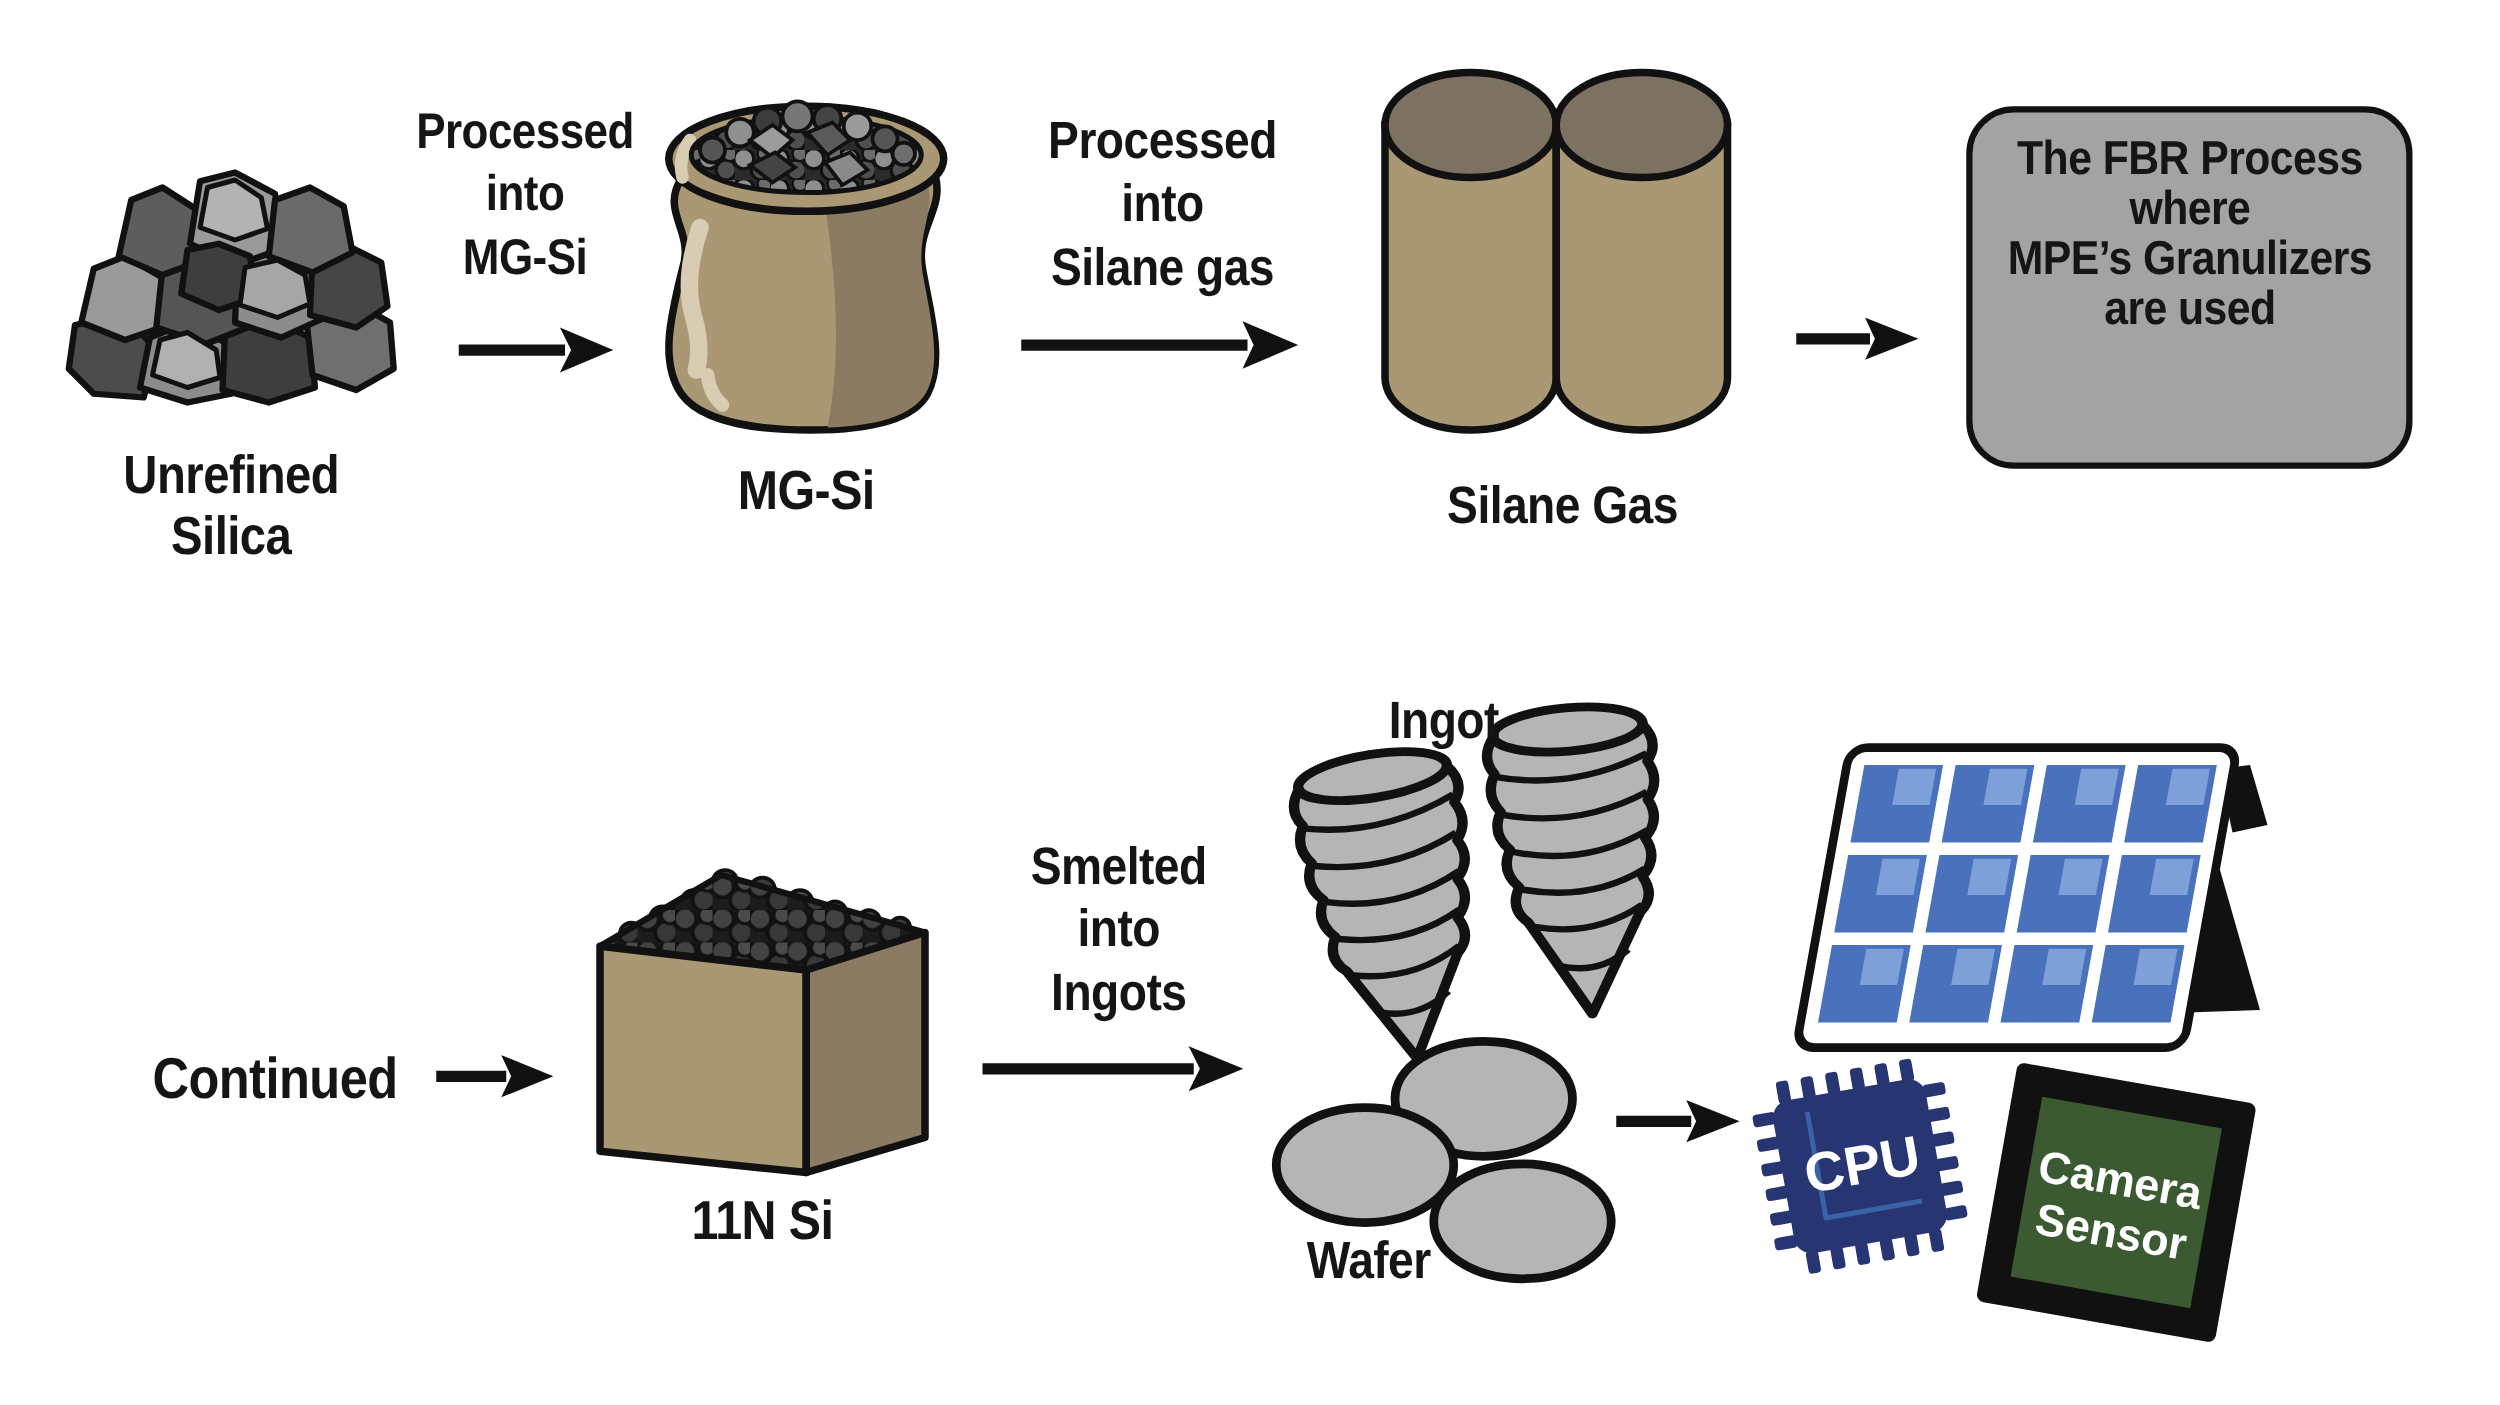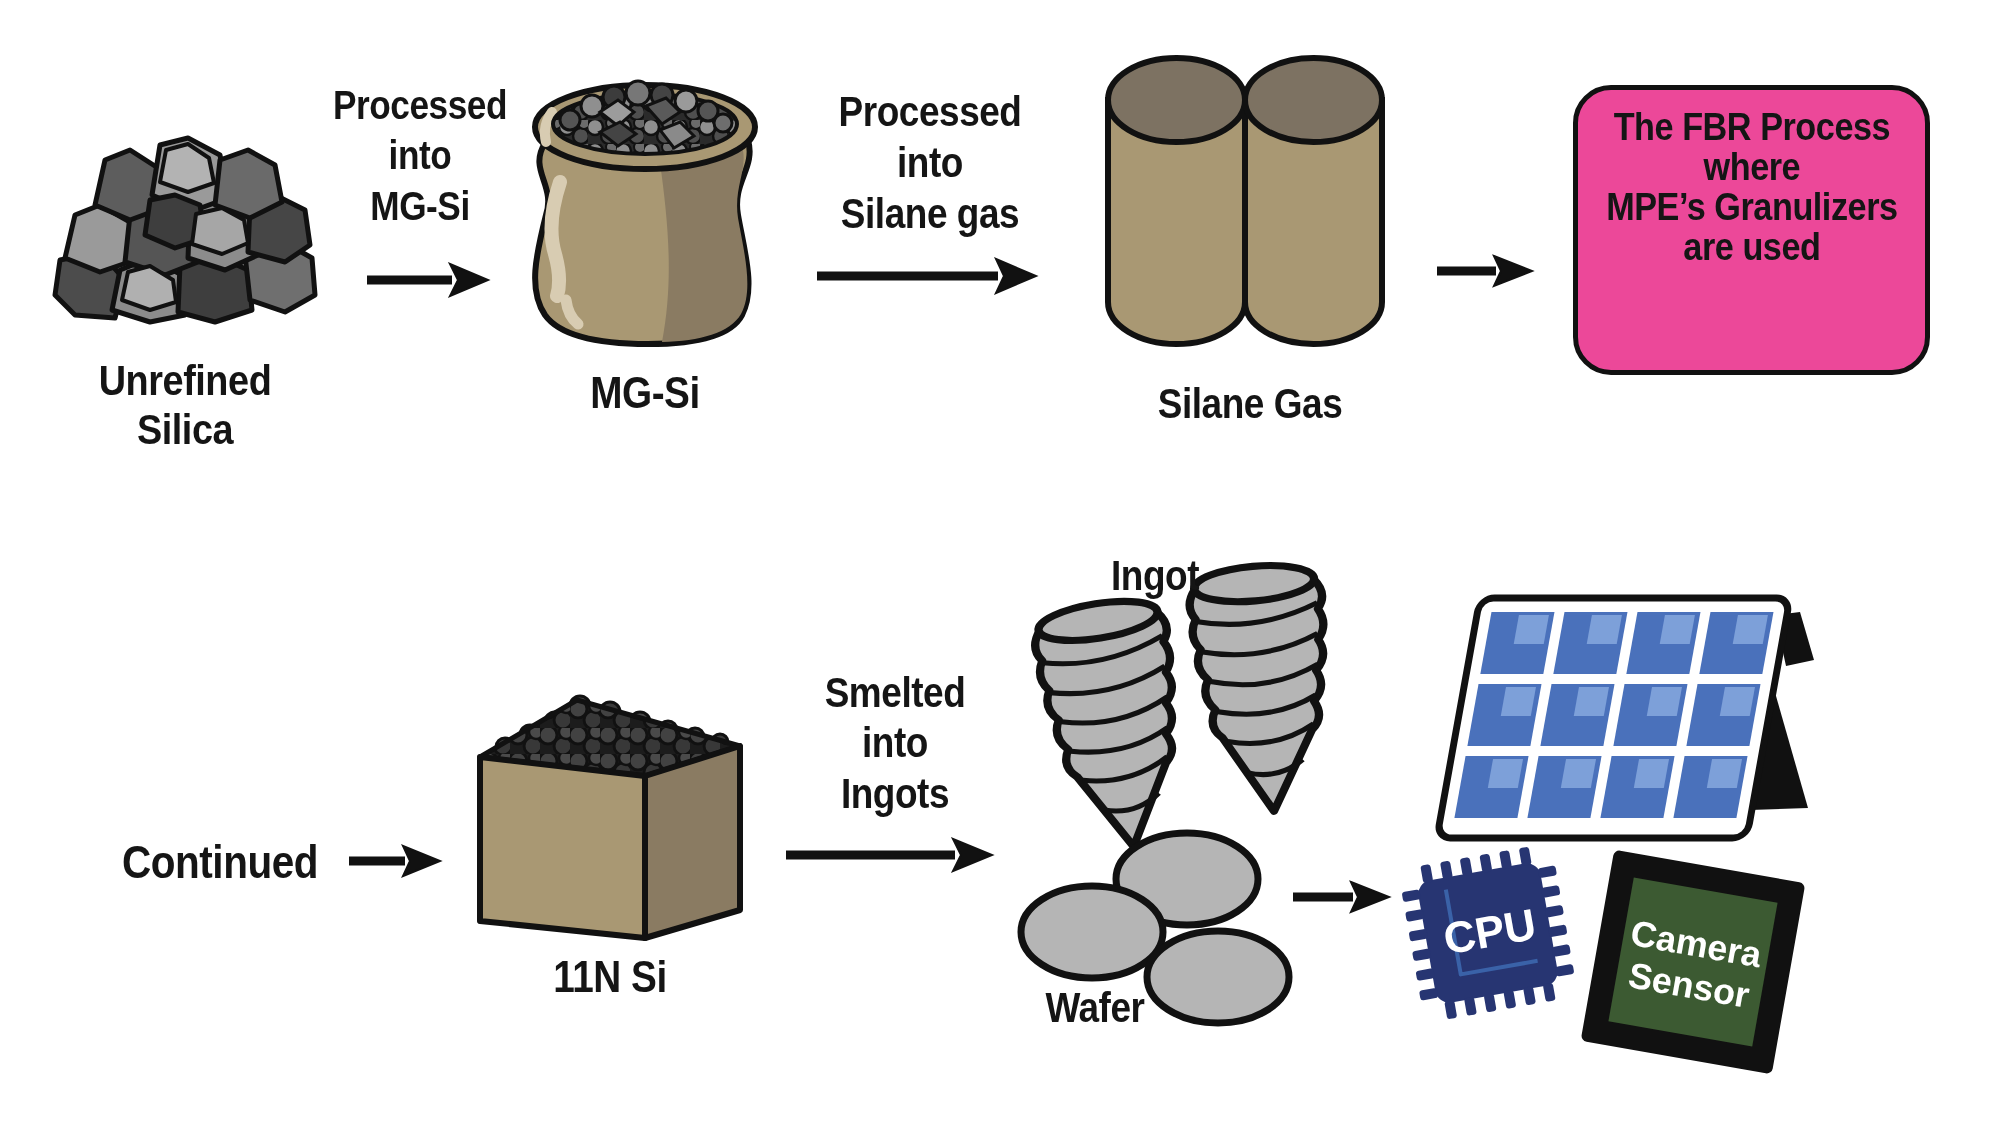--- a/index.html
+++ b/index.html
@@ -2,21 +2,21 @@
 <html><head>
 <meta charset="utf-8">
 <style>
   html,body{margin:0;padding:0;background:#ffffff;}
   #stage{position:relative;width:2000px;height:1124px;background:#ffffff;overflow:hidden;
          font-family:"Liberation Sans","DejaVu Sans",sans-serif;}
   #art{position:absolute;left:0;top:0;}
   .lbl{position:absolute;text-align:center;white-space:pre-line;font-weight:700;color:#151515;
        transform:scaleX(0.88);transform-origin:50% 50%;letter-spacing:-0.5px;line-height:1.15;}
   .fbr-box{position:absolute;left:1573px;top:85px;width:347px;height:280px;border:5px solid #111;
-           border-radius:38px;display:flex;align-items:flex-start;justify-content:center;background:#ec4899;}
+           border-radius:38px;display:flex;align-items:flex-start;justify-content:center;background:#a3a3a3;}
   .fbr-text{margin-top:18px;font-size:38px;font-weight:700;color:#151515;text-align:center;
             white-space:pre-line;line-height:1.05;transform:scaleX(0.9);transform-origin:50% 0;letter-spacing:-0.5px;}
   svg text{font-family:"Liberation Sans","DejaVu Sans",sans-serif;font-weight:700;}
 </style>
 </head>
 <body>
 
 <div id="stage">
 
 <svg id="art" width="2000" height="1124" viewBox="0 0 2000 1124">

